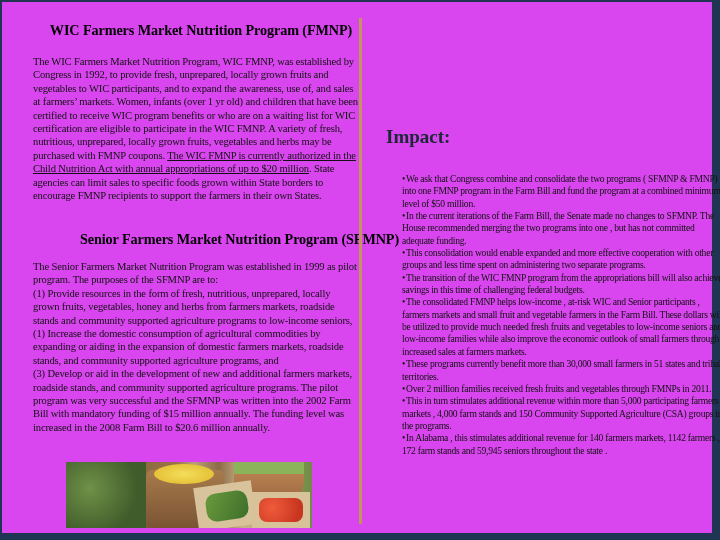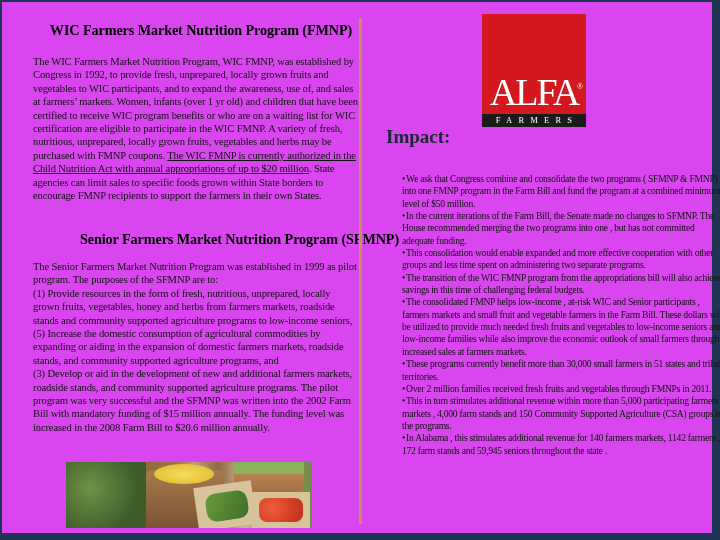--- a/index.html
+++ b/index.html
@@ -97,44 +97,38 @@
 
     <div class="body-left b1">
       <span>The WIC Farmers Market Nutrition Program, WIC FMNP, was established by Congress in 1992, to provide fresh, unprepared, locally grown fruits and vegetables to WIC participants, and to expand the awareness, use of, and sales at farmers’ markets. Women, infants (over 1 yr old) and children that have been certified to receive WIC program benefits or who are on a waiting list for WIC certification are eligible to participate in the WIC FMNP. A variety of fresh, nutritious, unprepared, locally grown fruits, vegetables and herbs may be purchased with FMNP coupons. </span><span class="underline">The WIC FMNP is currently authorized in the Child Nutrition Act with annual appropriations of up to $20 million</span><span>. State agencies can limit sales to specific foods grown within State borders to encourage FMNP recipients to support the farmers in their own States.</span>
     </div>
 
     <div class="title-senior">Senior Farmers Market Nutrition Program (SFMNP)</div>
 
     <div class="body-left b2">
       <div>The Senior Farmers Market Nutrition Program was established in 1999 as pilot program.  The purposes of the SFMNP are to:</div>
       <div>(1) Provide resources in the form of fresh, nutritious, unprepared, locally grown fruits, vegetables, honey and herbs from farmers markets, roadside stands and community supported agriculture programs  to low-income seniors,</div>
-      <div>(5) Increase the domestic consumption of agricultural commodities by expanding or aiding in the expansion of domestic farmers markets, roadside stands, and community supported agriculture programs, and</div>
+      <div>(1) Increase the domestic consumption of agricultural commodities by expanding or aiding in the expansion of domestic farmers markets, roadside stands, and community supported agriculture programs, and</div>
       <div>(3) Develop or aid in the development of new and additional farmers markets, roadside stands, and community supported agriculture programs. The pilot program was very successful and the SFMNP was written into the 2002 Farm Bill with mandatory funding of $15 million annually. The funding level was increased in the 2008 Farm Bill to $20.6 million annually.</div>
     </div>
   </div>
 
   <div class="photo" title="Baskets of fresh produce: squash, green beans, cucumbers, tomatoes and leafy greens">
     <div class="leaf"></div>
     <div class="barrel"></div>
     <div class="squash"></div>
     <div class="beans-basket"></div>
     <div class="cuke-basket"></div>
     <div class="cukes"></div>
     <div class="tomato-basket"></div>
     <div class="tomatoes"></div>
   </div>
 
   <div class="divider"></div>
 
-  <div class="logo">
-    <div class="logo-red"></div>
-    <div class="logo-word">ALFA</div>
-    <div class="logo-reg">®</div>
-    <div class="logo-band">FARMERS</div>
-  </div>
 
   <div class="impact-title">Impact:</div>
 
   <ul class="impact-list">
     <li><span class="bul">•</span><span>We ask that Congress combine and consolidate the two programs ( SFMNP &amp; FMNP)  into one FMNP program in the Farm Bill and fund the program at a combined minimum level of  $50 million.</span></li>
     <li><span class="bul">•</span><span>In the current iterations of the Farm Bill, the Senate made no changes to SFMNP. The House recommended merging the two programs into one , but has not committed adequate funding.</span></li>
     <li><span class="bul">•</span><span>This consolidation would enable expanded and more effective cooperation with other groups and less time spent on administering two separate programs.</span></li>
     <li><span class="bul">•</span><span>The transition of the WIC FMNP program from the appropriations bill will also achieve savings in this time of challenging federal budgets.</span></li>
     <li><span class="bul">•</span><span>The consolidated FMNP helps low-income , at-risk WIC and Senior participants , farmers markets and small fruit and vegetable farmers in the Farm Bill. These dollars will be utilized to provide much needed fresh fruits and vegetables to low-income seniors and low-income families while also improve the economic outlook of small farmers through increased sales at farmers markets.</span></li>
     <li><span class="bul">•</span><span>These programs currently benefit more than 30,000 small farmers in 51 states and tribal territories.</span></li>

